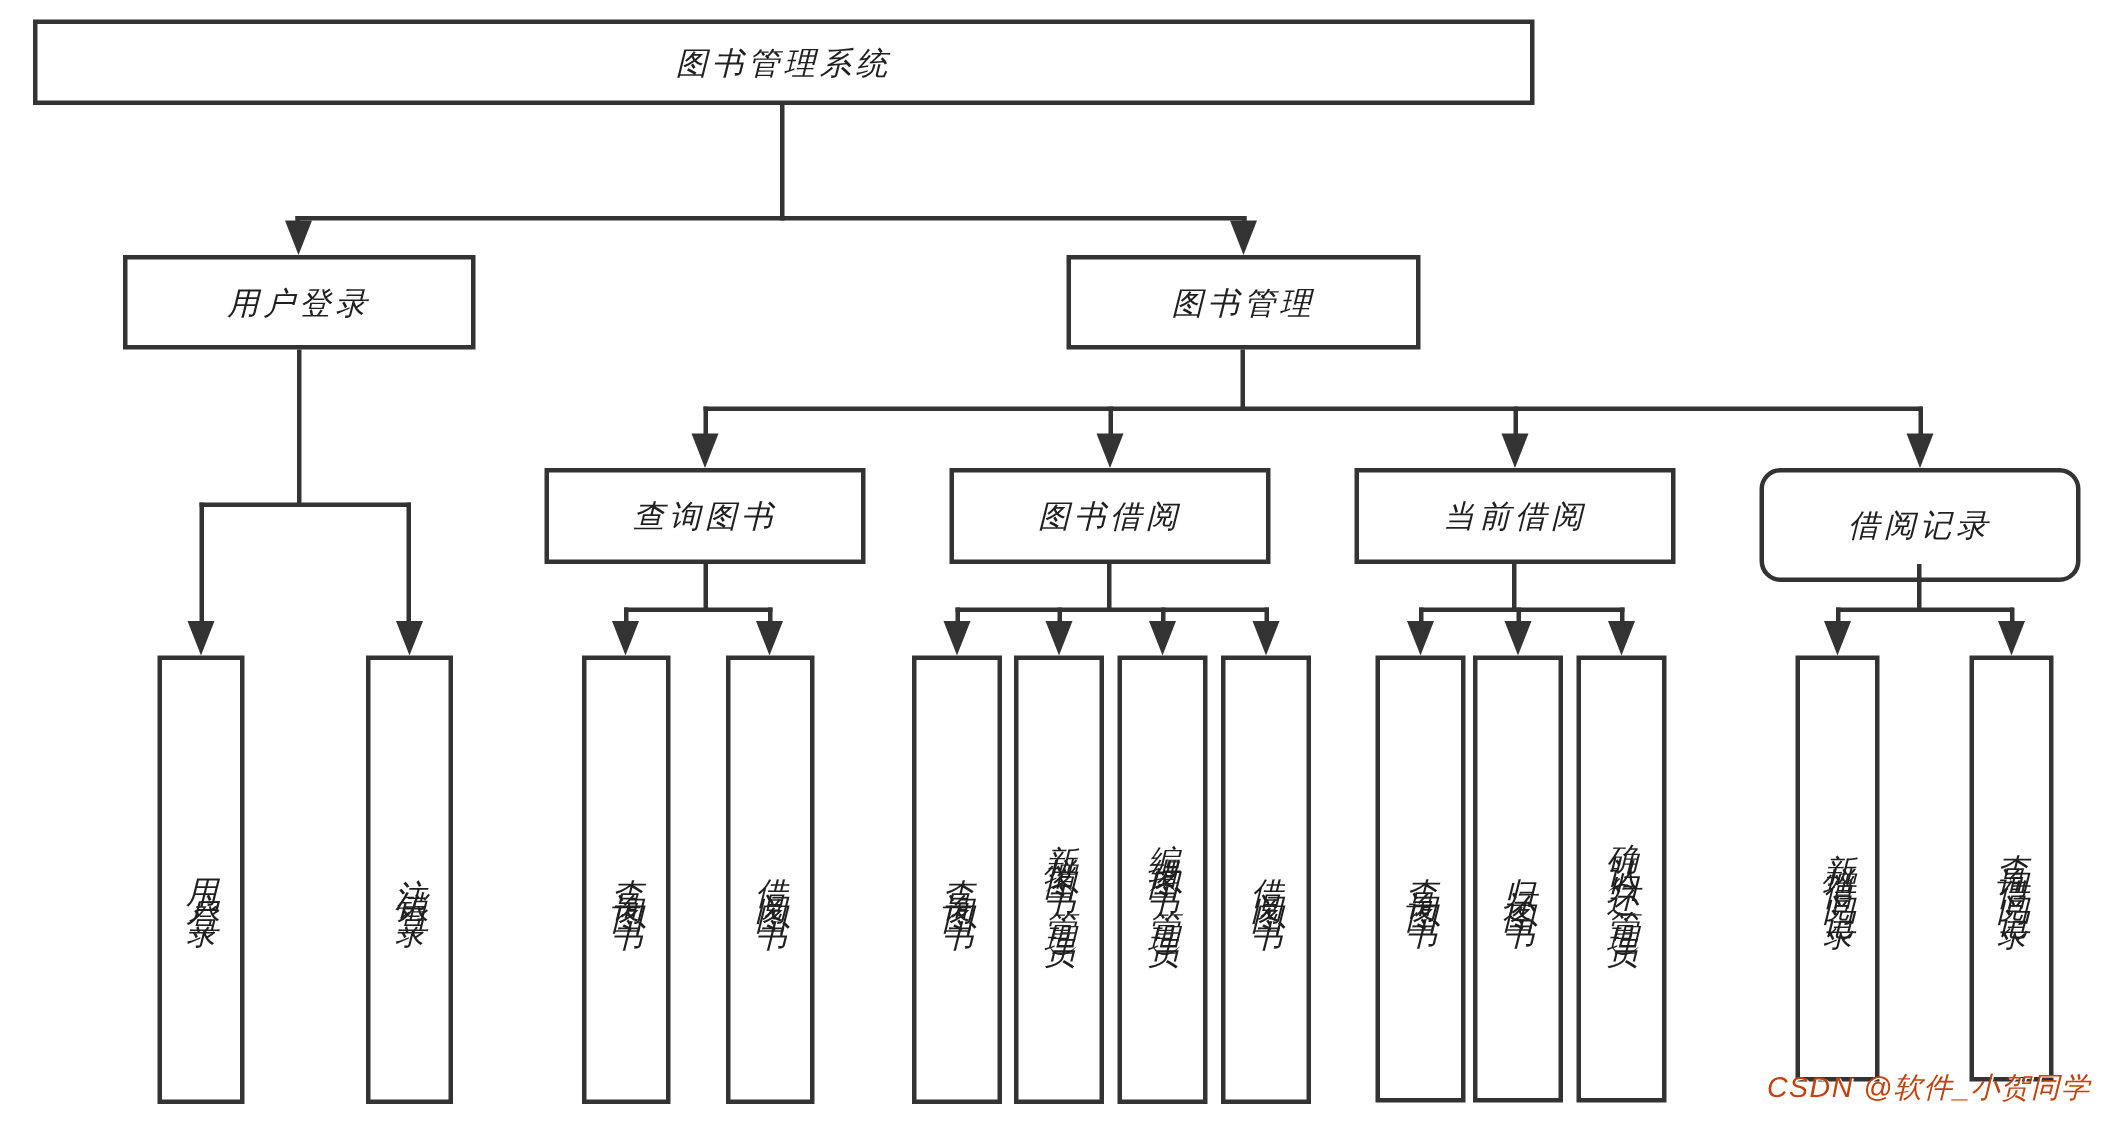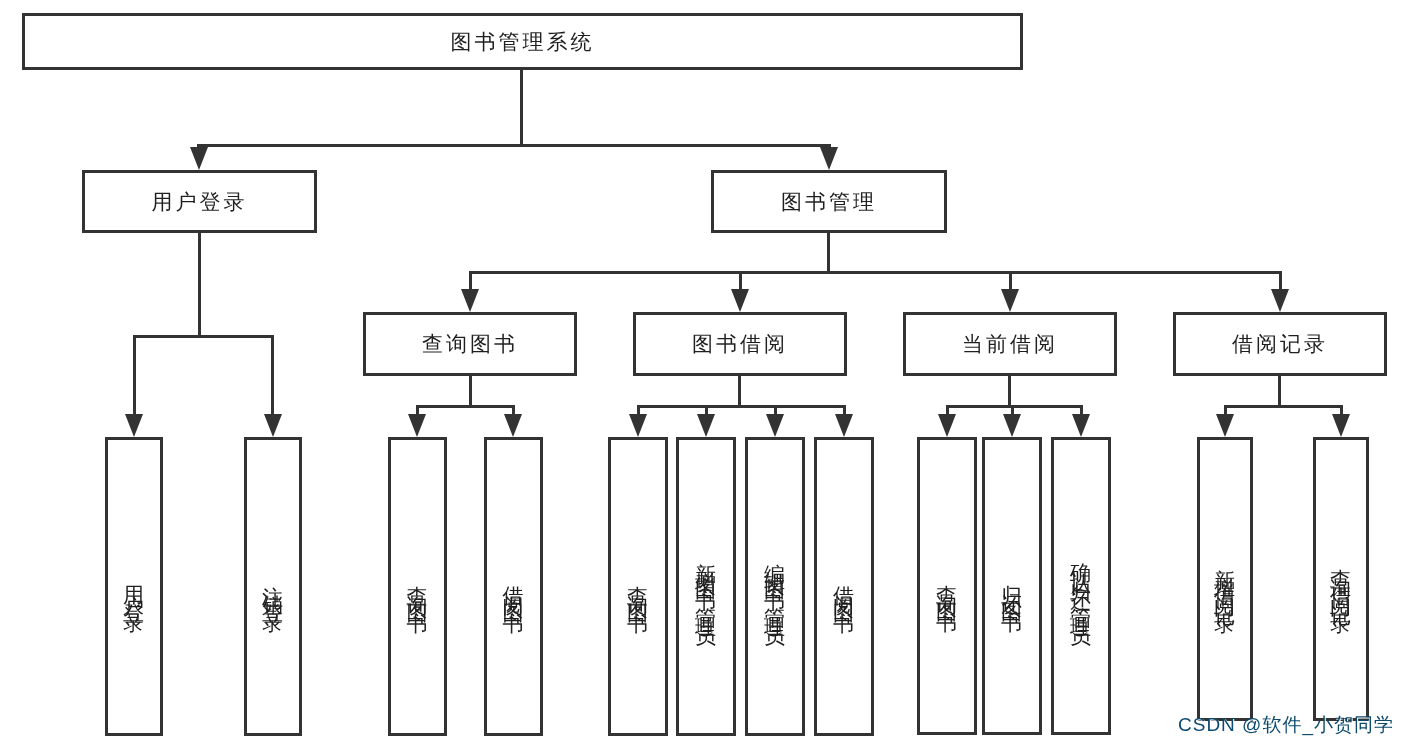--- a/index.html
+++ b/index.html
@@ -2,20 +2,21 @@
 <html><head>
 <meta charset="utf-8">
 <style>
   html,body{margin:0;padding:0;background:#ffffff;}
   #canvas{
     position:relative;
     width:1405px;height:747px;
     background:#ffffff;
     font-family:"Liberation Sans","DejaVu Sans",sans-serif;
     overflow:hidden;
+    font-style:italic;
   }
   .box{
     position:absolute;
     box-sizing:border-box;
     border:3px solid #333333;
     background:#ffffff;
     color:#1f1f1f;
     display:flex;
     align-items:center;
     justify-content:center;
@@ -37,21 +38,21 @@
     position:absolute;
     width:0;height:0;
     border-left:9px solid transparent;
     border-right:9px solid transparent;
     border-top:23px solid #333333;
   }
   #watermark{
     position:absolute;
     left:1178px;top:712px;
     font-size:19px;
-    color:#0c4a6e;
+    color:#c2410c;
     letter-spacing:1px;
     text-shadow:1px 1px 0 #ffffff;
     white-space:nowrap;
     z-index:5;
   }
 </style>
 </head>
 <body>
 
 <div id="canvas">
@@ -61,21 +62,21 @@
   <div class="box" style="left:82px;top:170px;width:235px;height:63px;">用户登录</div>
 
   <div class="box" style="left:711px;top:170px;width:236px;height:63px;">图书管理</div>
 
   <div class="box" style="left:363px;top:312px;width:214px;height:64px;">查询图书</div>
 
   <div class="box" style="left:903px;top:312px;width:214px;height:64px;">当前借阅</div>
 
   <div class="box" style="left:633px;top:312px;width:214px;height:64px;">图书借阅</div>
 
-  <div class="box" style="left:1173px;top:312px;width:214px;height:64px;">借阅记录</div>
+  <div class="box" style="left:1173px;top:312px;width:214px;height:76px;border-radius:14px;">借阅记录</div>
 
   <div class="box vert" style="left:105px;top:437px;width:58px;height:299px;">用户登录</div>
 
   <div class="box vert" style="left:244px;top:437px;width:58px;height:299px;">注销登录</div>
 
   <div class="box vert" style="left:388px;top:437px;width:59px;height:299px;">查询图书</div>
 
   <div class="box vert" style="left:484px;top:437px;width:59px;height:299px;">借阅图书</div>
 
   <div class="box vert" style="left:608px;top:437px;width:60px;height:299px;">查询图书</div>

